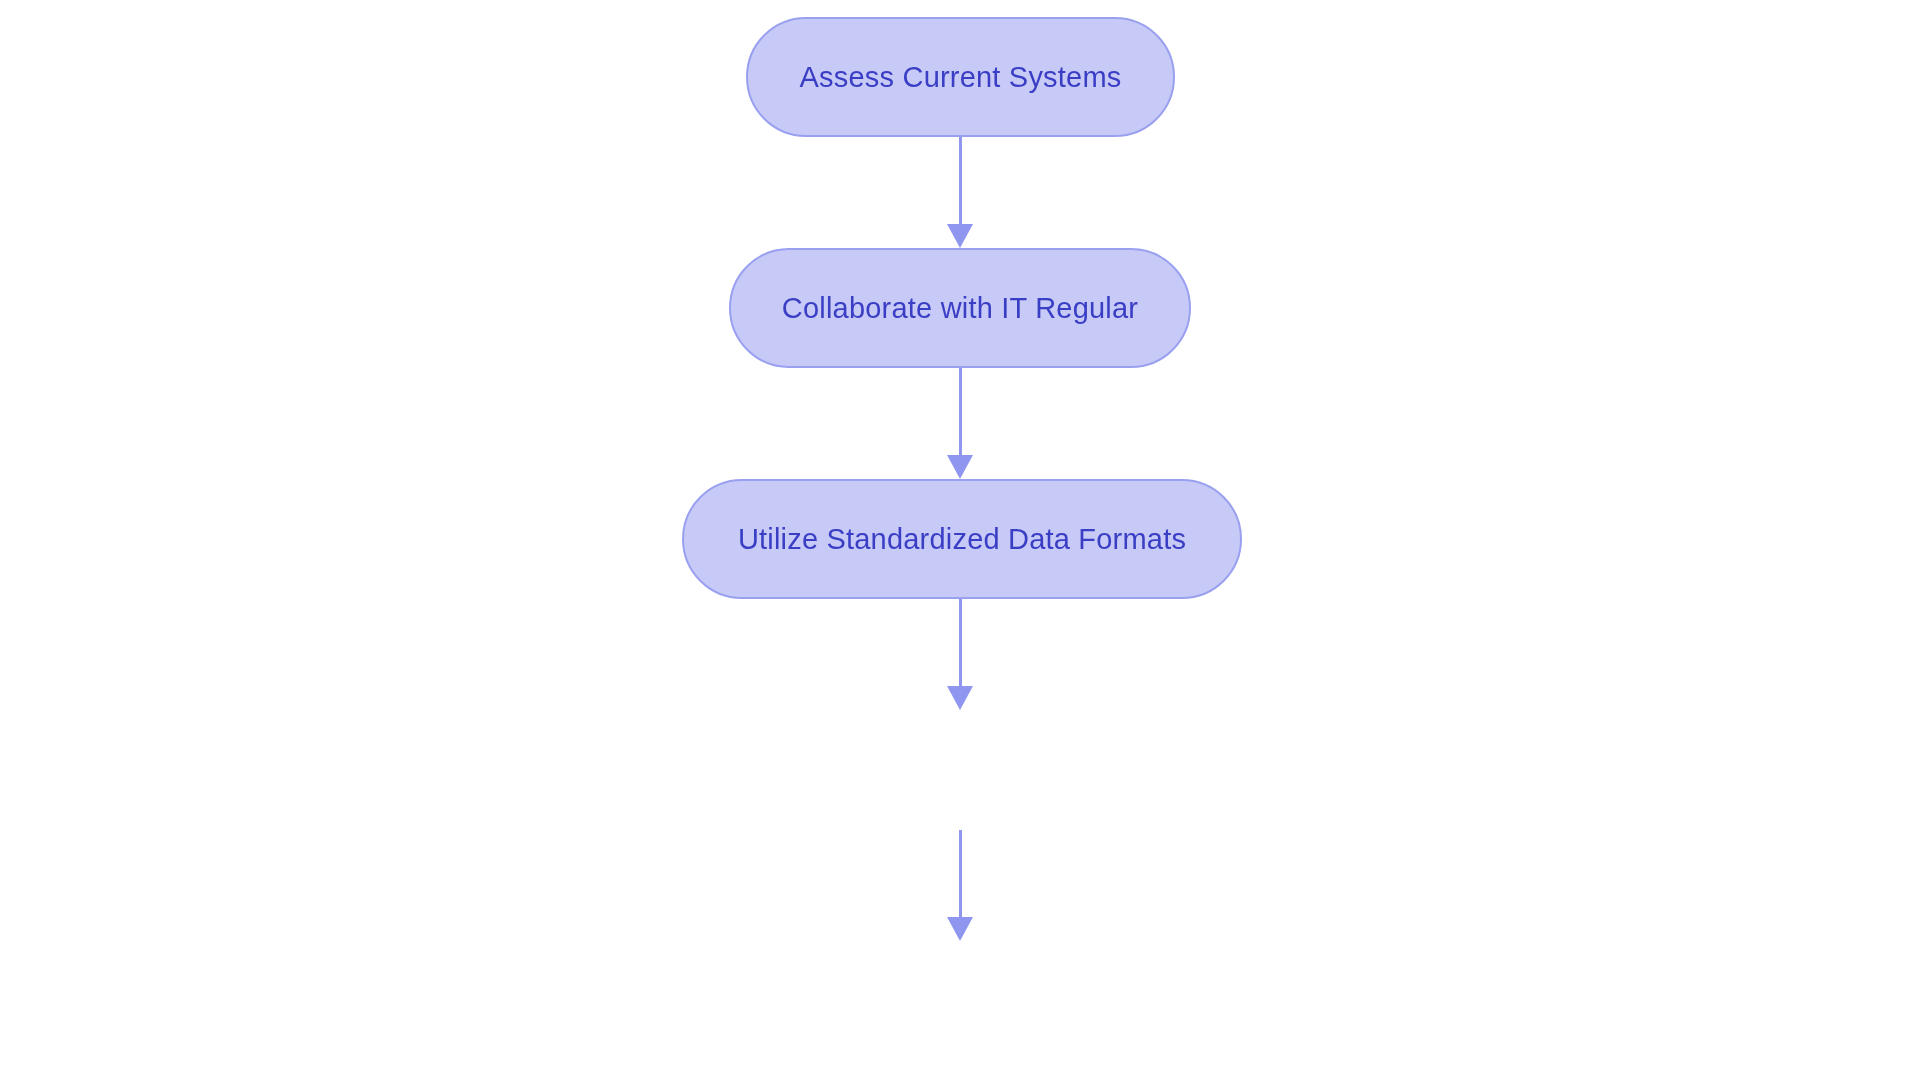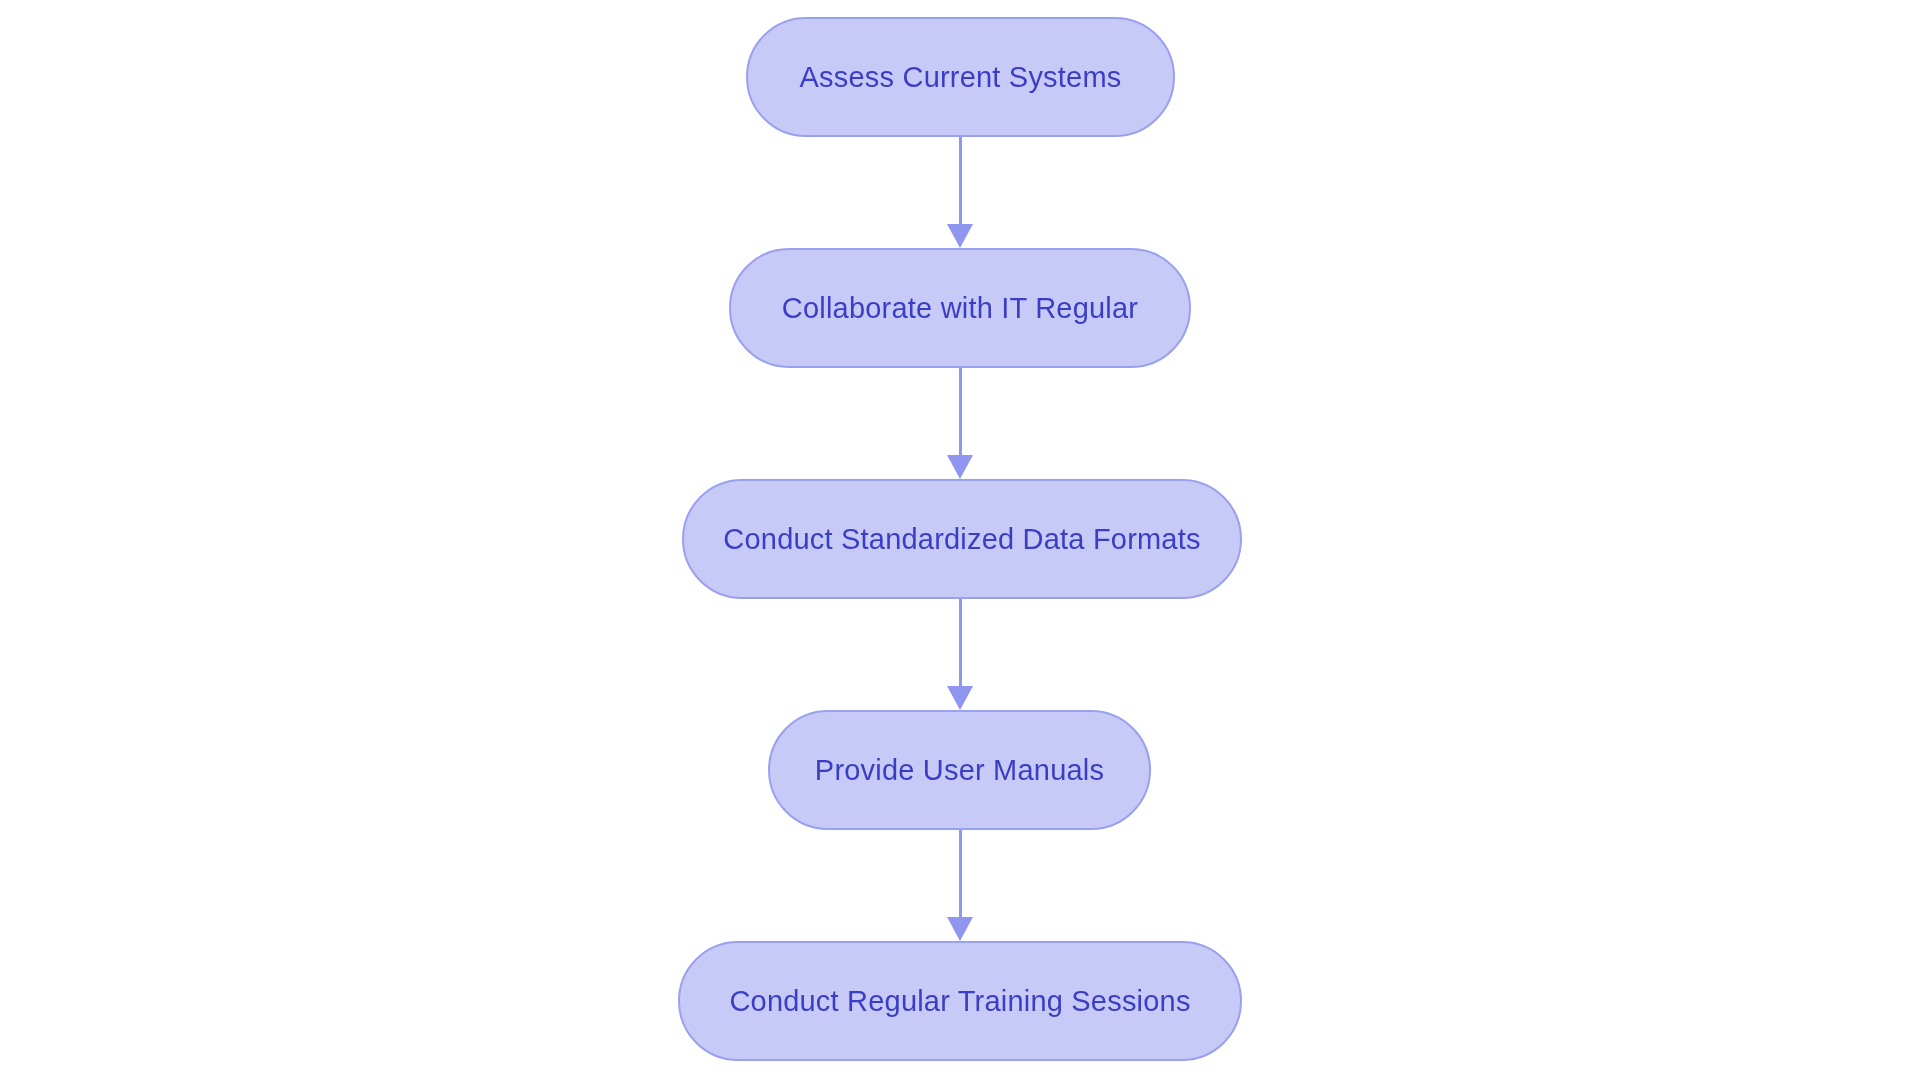--- a/index.html
+++ b/index.html
@@ -85,34 +85,28 @@
   <div class="flow-node node-2">
     <span class="node-label">Collaborate with IT Regular</span>
   </div>
 
   <div class="connector conn-2">
     <div class="line"></div>
     <div class="head"></div>
   </div>
 
   <div class="flow-node node-3">
-    <span class="node-label">Conduct Standardized Data Formats</span>
+    <span class="node-label">Utilize Standardized Data Formats</span>
   </div>
 
   <div class="connector conn-3">
     <div class="line"></div>
     <div class="head"></div>
   </div>
 
-  <div class="flow-node node-4">
-    <span class="node-label">Provide User Manuals</span>
-  </div>
 
   <div class="connector conn-4">
     <div class="line"></div>
     <div class="head"></div>
   </div>
 
-  <div class="flow-node node-5">
-    <span class="node-label">Conduct Regular Training Sessions</span>
-  </div>
 
 </div>
 
 </body></html>

